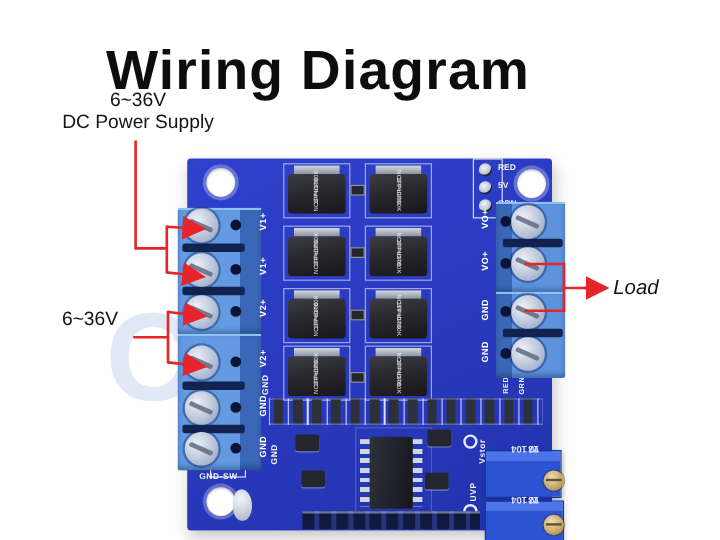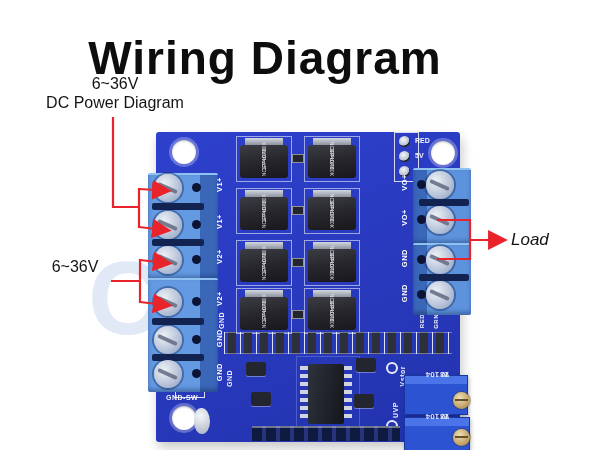--- a/index.html
+++ b/index.html
@@ -113,21 +113,21 @@
 <body>
 
 <div class="stage">
 
   <div class="wm-big">C</div>
 
   <h1 class="title">Wiring Diagram</h1>
 
   <div class="ann ps-label">
     <div>6~36V</div>
-    <div>DC Power Diagram</div>
+    <div>DC Power Supply</div>
   </div>
   <div class="ann bat-label">
     <div>6~36V</div>
   </div>
   <div class="ann load-label">Load</div>
 
   <svg class="arrows" width="600" height="450" viewBox="0 0 600 450">
     <defs>
       <marker id="ah" viewBox="0 0 10 10" refX="2" refY="5" markerWidth="9" markerHeight="9" orient="auto">
         <path d="M0,0 L10,5 L0,10 z" fill="#e8232a"></path>

